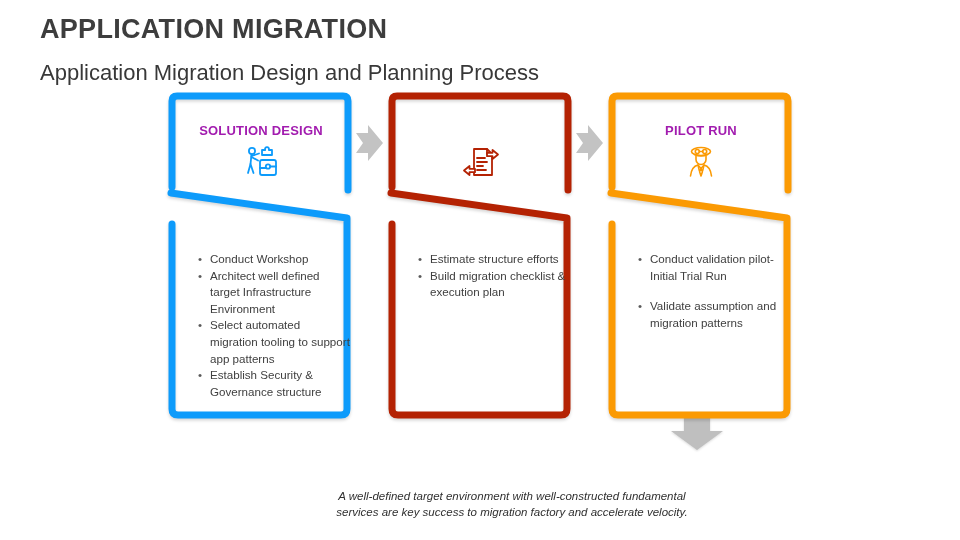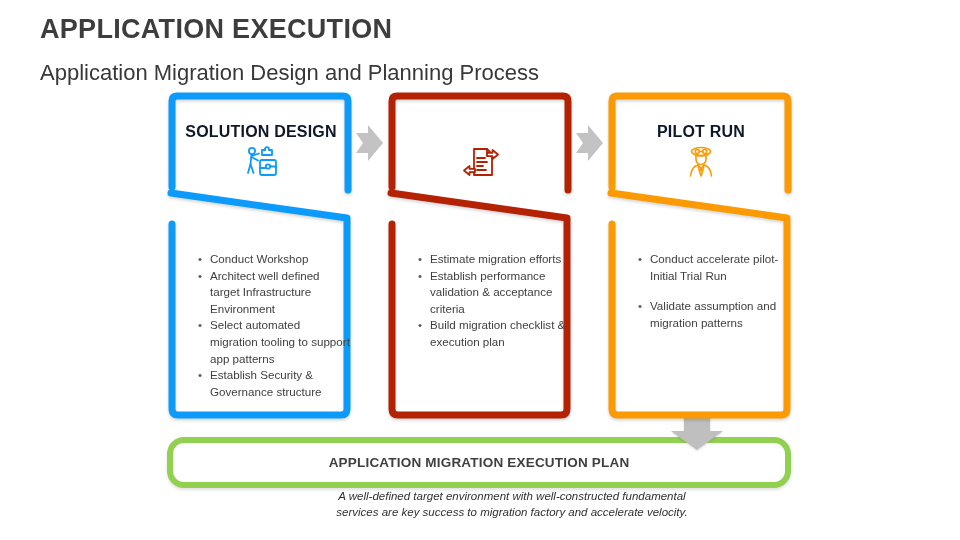--- a/index.html
+++ b/index.html
@@ -14,21 +14,21 @@
   .subtitle{
     position:absolute;left:40px;top:60px;font-size:22px;color:#383838;
   }
   .step{position:absolute;top:90px;width:190px;height:340px;}
   .step.c1{left:166px;--accent:#0d9bfb;}
   .step.c2{left:386px;--accent:#b42203;}
   .step.c3{left:606px;--accent:#fb9a03;}
   .frame{position:absolute;left:0;top:0;z-index:3;filter:drop-shadow(0 2px 1.5px rgba(0,0,0,.16));}
   .step-label{
     position:absolute;left:0;top:33px;width:100%;text-align:center;z-index:4;
-    font-size:16px;font-weight:700;color:#0f172a;letter-spacing:.2px;
+    font-size:13px;font-weight:700;color:#a21caf;letter-spacing:.2px;
   }
   .step-icon{
     position:absolute;left:0;top:52px;width:100%;height:44px;z-index:4;
     display:flex;align-items:center;justify-content:center;color:var(--accent);
   }
   .bullets{
     position:absolute;left:18px;top:148px;width:154px;z-index:4;
     margin:13px;padding:0;list-style:none;font-size:11.6px;line-height:16.6px;color:#404040;
   }
   .bullets li{position:relative;padding-left:13px;margin:0;}
@@ -49,21 +49,21 @@
   .footnote{
     position:absolute;left:0;top:489px;width:960px;text-align:center;
     font-size:11.5px;font-style:italic;color:#303030;line-height:15.5px;margin-left:32px;
   }
 </style>
 </head>
 <body>
 
 <div class="slide">
 
-  <div class="title">APPLICATION EXECUTION</div>
+  <div class="title">APPLICATION MIGRATION</div>
   <div class="subtitle">Application Migration Design and Planning Process</div>
 
   <div class="step c1">
     <svg class="frame" width="190" height="340" viewBox="0 0 190 340">
       <path d="M182,100 L182,11 Q182,6 177,6 L11,6 Q6,6 6,11 L6,97" fill="none" stroke-width="7" stroke-linecap="round" stroke-linejoin="round" stroke="#0d9bfb"></path>
       <path d="M5,103 L181,128 L181,319 Q181,325 175,325 L12,325 Q6,325 6,319 L6,134" fill="none" stroke-width="7" stroke-linecap="round" stroke-linejoin="round" stroke="#0d9bfb"></path>
     </svg>
     <div class="step-label">SOLUTION DESIGN</div>
     <div class="step-icon">
       <svg width="42" height="38" viewBox="0 0 42 38" fill="none" stroke="currentColor" stroke-width="1.8" stroke-linecap="round" stroke-linejoin="round">
@@ -93,22 +93,21 @@
     <div class="step-icon">
       <svg width="38" height="38" viewBox="0 0 38 38" fill="none" stroke="currentColor" stroke-width="1.8" stroke-linecap="round" stroke-linejoin="round">
         <path d="M12,4 h13 l5,5 v21 h-18 z"></path>
         <path d="M25,4 v5 h5"></path>
         <path d="M15,13 h8 M15,17 h10 M15,21 h6 M15,25 h9"></path>
         <path d="M36,9.5 l-5.5,-4.5 v2.8 h-5.5 v3.4 h5.5 v2.8 z" fill="#ffffff"></path>
         <path d="M2,25.5 l5.5,-4.5 v2.8 h5.5 v3.4 h-5.5 v2.8 z" fill="#ffffff"></path>
       </svg>
     </div>
     <ul class="bullets">
-      <li>Estimate migration efforts</li>
-      <li>Establish performance validation &amp; acceptance criteria</li>
+      <li>Estimate structure efforts</li>
       <li>Build migration checklist &amp; execution plan</li>
     </ul>
   </div>
 
   <div class="step c3">
     <svg class="frame" width="190" height="340" viewBox="0 0 190 340">
       <path d="M182,100 L182,11 Q182,6 177,6 L11,6 Q6,6 6,11 L6,97" fill="none" stroke-width="7" stroke-linecap="round" stroke-linejoin="round" stroke="#fb9a03"></path>
       <path d="M5,103 L181,128 L181,319 Q181,325 175,325 L12,325 Q6,325 6,319 L6,134" fill="none" stroke-width="7" stroke-linecap="round" stroke-linejoin="round" stroke="#fb9a03"></path>
     </svg>
     <div class="step-label">PILOT RUN</div>
@@ -119,37 +118,34 @@
         <circle cx="23.7" cy="7.5" r="2"></circle>
         <path d="M18.3,7.5 h3.4"></path>
         <path d="M13.5,10.5 Q20,13.5 26.5,10.5"></path>
         <path d="M15,12 v3.5 a5,5 0 0 0 10,0 V12"></path>
         <path d="M9.5,32 Q10.5,22.5 17,21 L20,24.5 L23,21 Q29.5,22.5 30.5,32"></path>
         <path d="M17,21 L18.3,26.5 M23,21 L21.7,26.5"></path>
         <path d="M20,24.5 l-1.4,3.2 1.4,4.3 1.4,-4.3 z"></path>
       </svg>
     </div>
     <ul class="bullets spaced">
-      <li>Conduct accelerate pilot- Initial Trial Run</li>
+      <li>Conduct validation pilot- Initial Trial Run</li>
       <li>Validate assumption and migration patterns</li>
     </ul>
   </div>
 
   <svg class="harrow a1" width="28" height="38" viewBox="0 0 28 38">
     <polygon points="0,9 12,9 12,1 27,19 12,37 12,29 0,29 7,19" fill="currentColor"></polygon>
   </svg>
   <svg class="harrow a2" width="28" height="38" viewBox="0 0 28 38">
     <polygon points="0,9 12,9 12,1 27,19 12,37 12,29 0,29 7,19" fill="currentColor"></polygon>
   </svg>
   <svg class="darrow" width="52" height="38" viewBox="0 0 52 38">
     <polygon points="13,0 39,0 39,19 52,19 26,38 0,19 13,19" fill="currentColor"></polygon>
   </svg>
 
-  <div class="banner">
-    <div class="banner-label">APPLICATION MIGRATION EXECUTION PLAN</div>
-  </div>
 
   <div class="footnote">
     <div>A well-defined target environment with well-constructed fundamental</div>
     <div>services are key success to migration factory and accelerate velocity.</div>
   </div>
 
 </div>
 
 </body></html>

